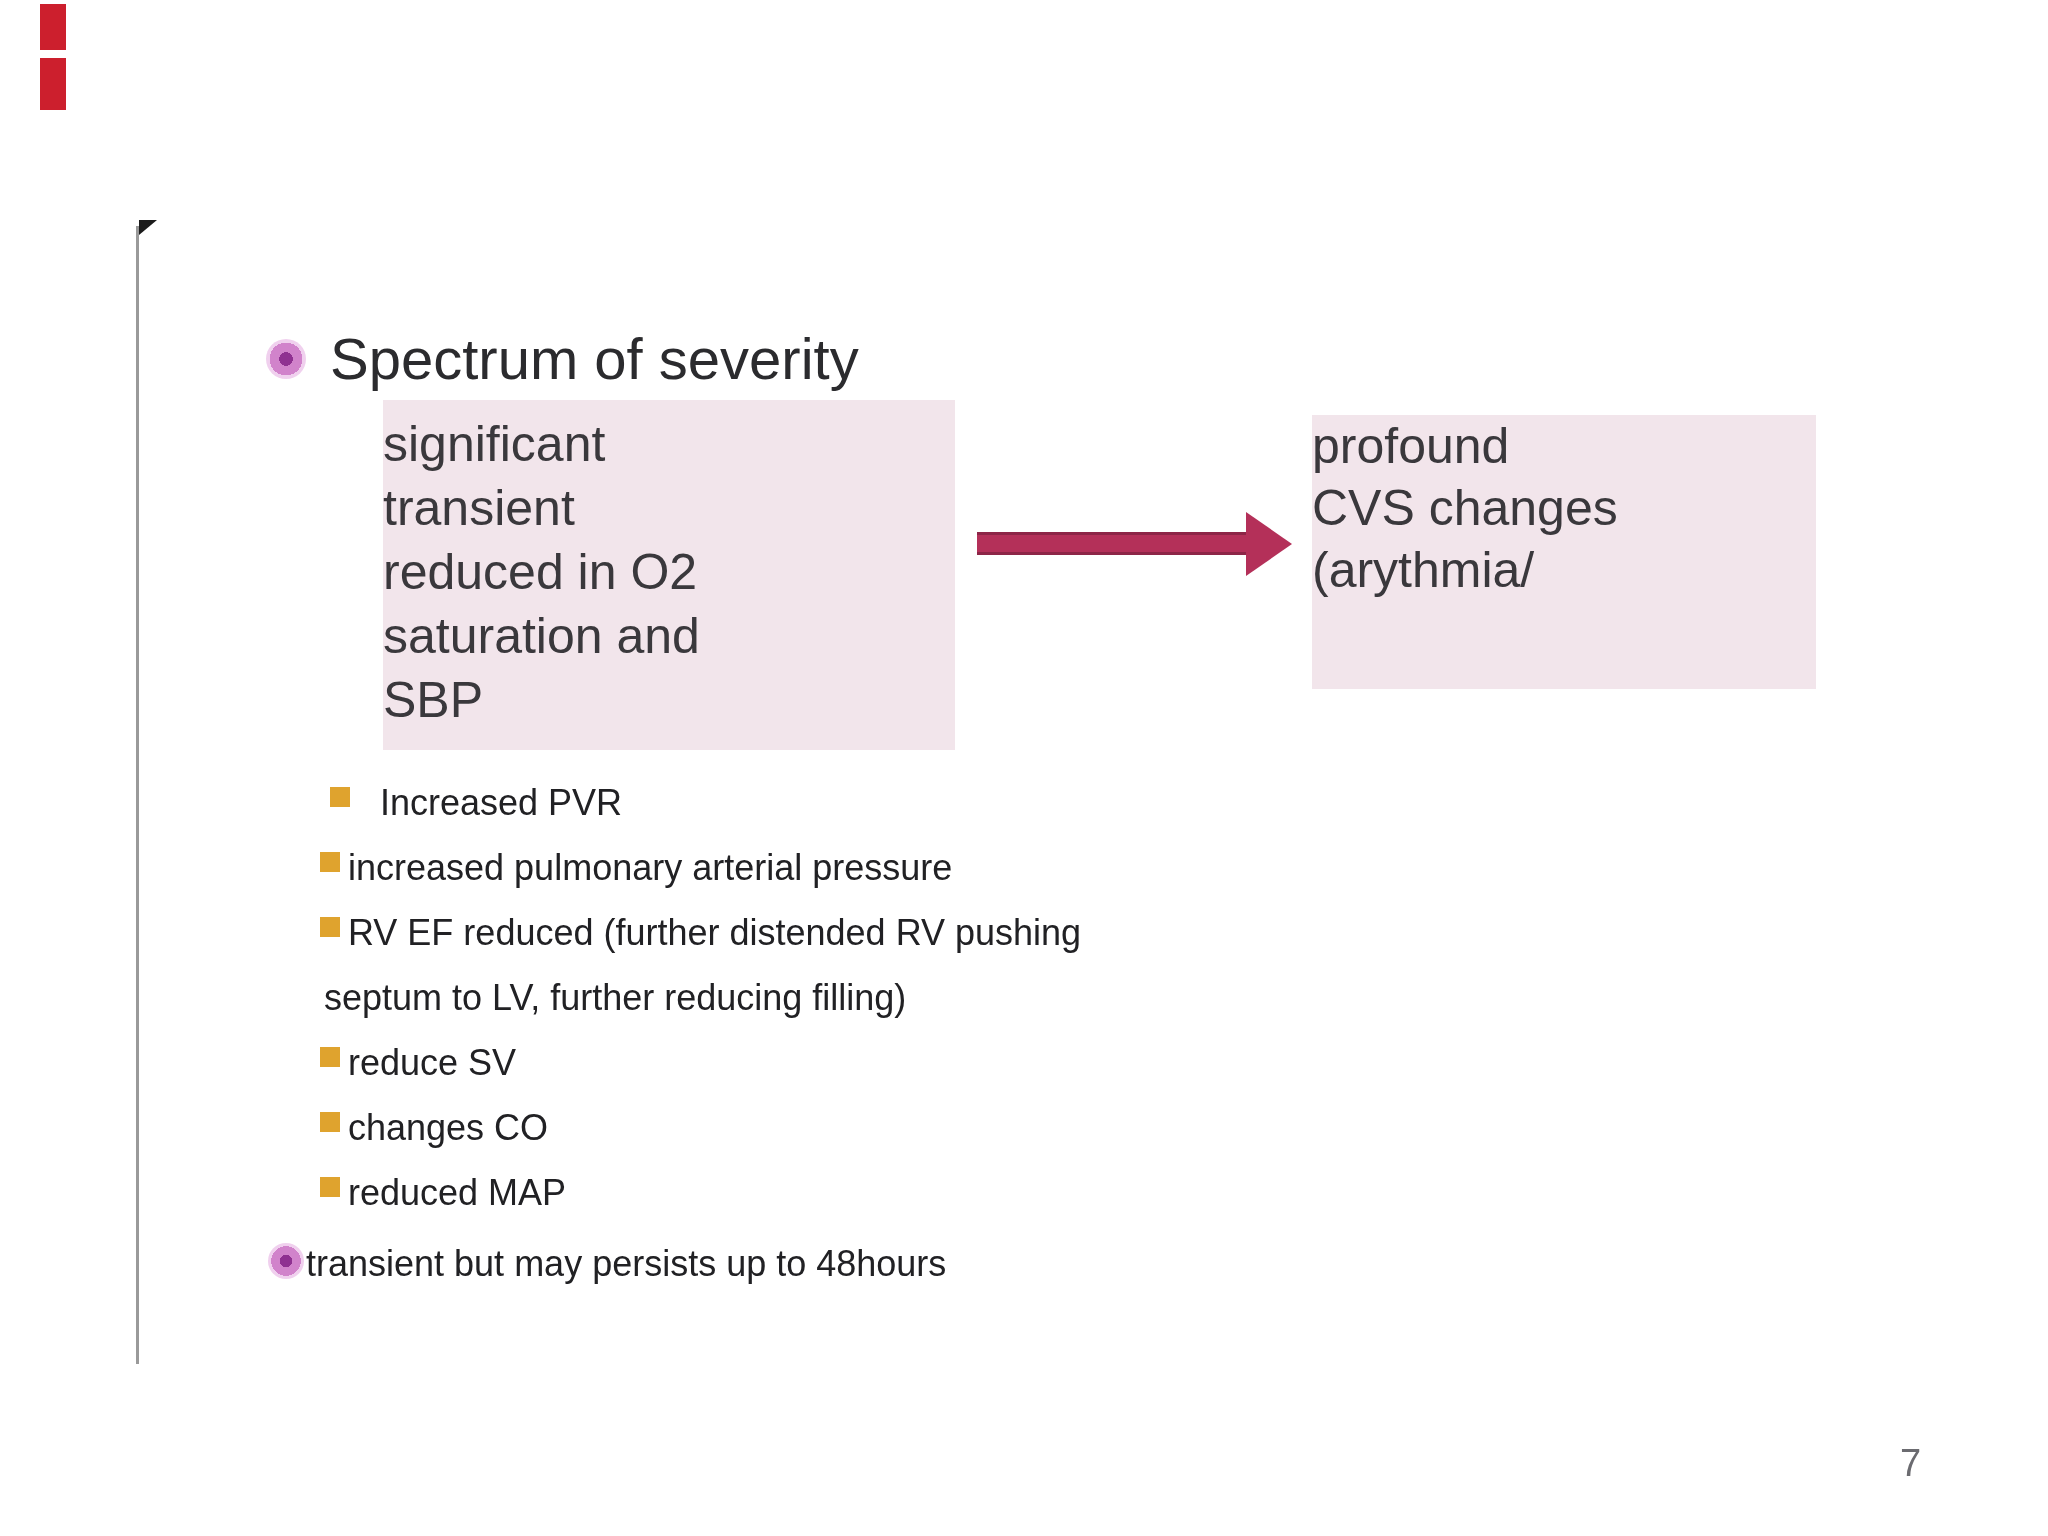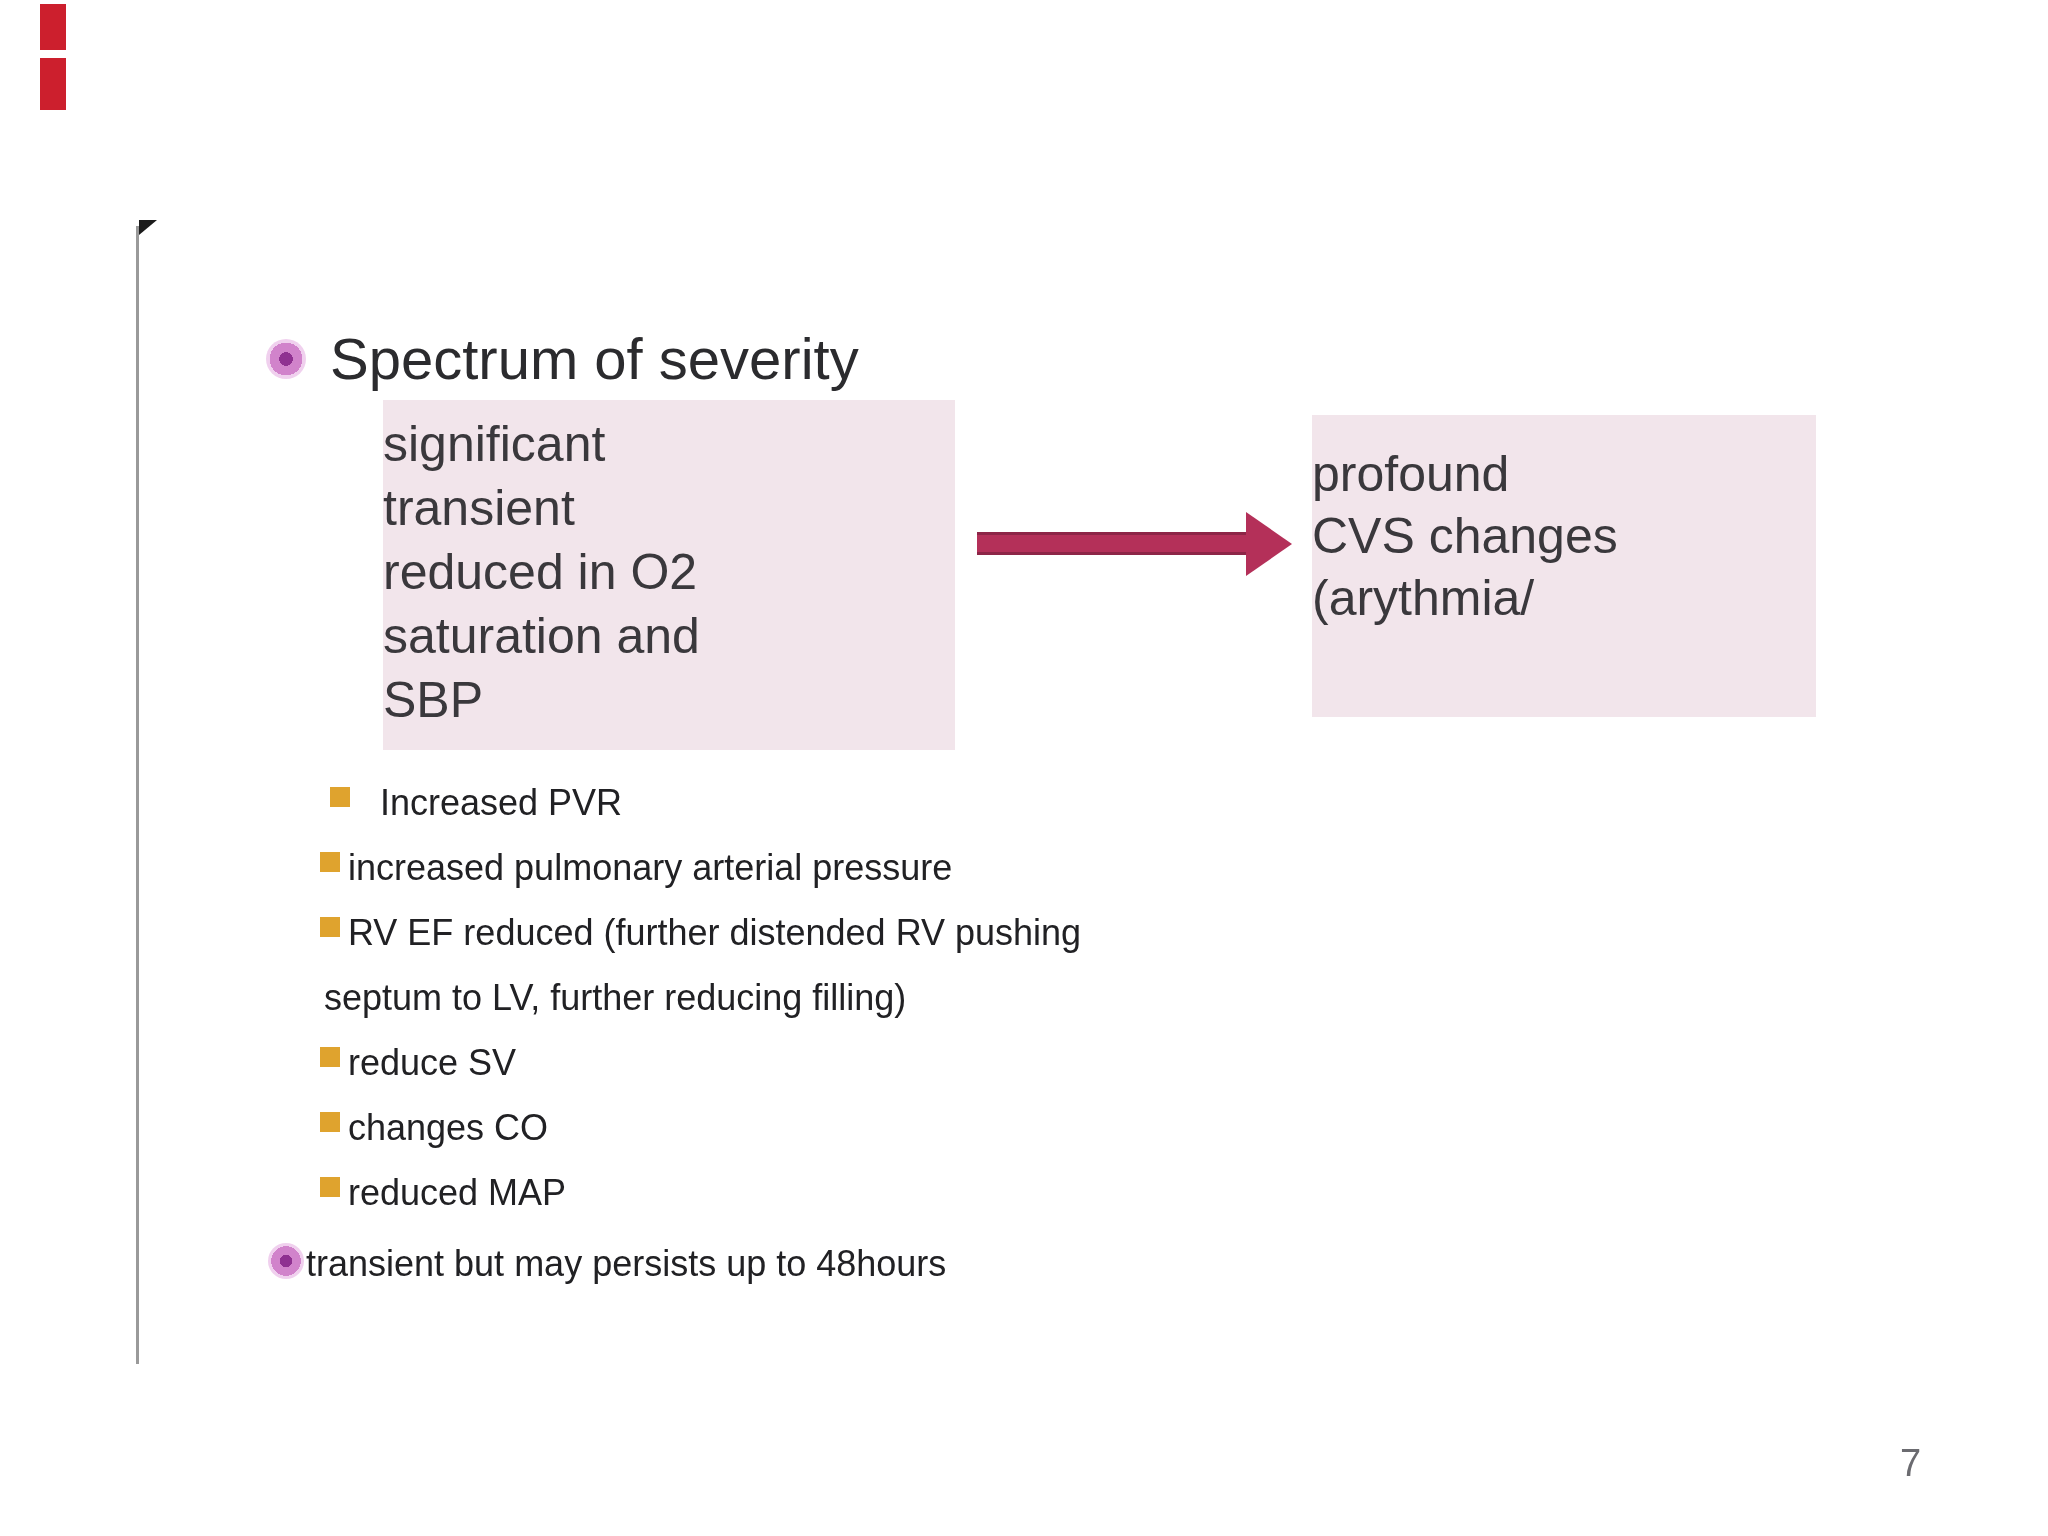--- a/index.html
+++ b/index.html
@@ -20,21 +20,21 @@
     background:radial-gradient(circle, var(--ring-bullet-inner) 0 24%, var(--ring-bullet-mid) 24% 58%, var(--ring-bullet-outer) 58% 82%, rgba(255,255,255,0) 82%);}
   .ring.lg{width:40px;height:40px;}
   
   .heading{position:absolute;left:266px;top:330px;display:flex;align-items:center;gap:24px;}
   .heading .label{font-size:58px;line-height:1;color:var(--heading-text);}
   
   .box{position:absolute;background:var(--box-fill);color:var(--box-text);text-align:left;}
   .box .line{display:block;}
   .box.left{left:383px;top:400px;width:572px;height:338px;padding-top:12px;}
   .box.left .line{font-size:50px;line-height:64px;}
-  .box.right{left:1312px;top:415px;width:504px;height:274px;padding-top:28px;}
+  .box.right{left:1312px;top:415px;width:504px;height:274px;padding-top:0;}
   .box.right .line{font-size:50px;line-height:62px;}
   
   .arrow-shaft{position:absolute;left:977px;top:532px;width:272px;height:23px;background:var(--arrow-fill);
     box-shadow:inset 0 3px 0 var(--arrow-edge), inset 0 -3px 0 var(--arrow-edge);}
   .arrow-head{position:absolute;left:1246px;top:512px;width:0;height:0;
     border-left:46px solid var(--arrow-fill);border-top:32px solid transparent;border-bottom:32px solid transparent;}
   
   .list{position:absolute;left:268px;top:770px;}
   .row{font-size:36px;line-height:65px;color:var(--body-text);white-space:nowrap;}
   .row .sq{display:inline-block;width:20px;height:20px;background:var(--square-bullet);

